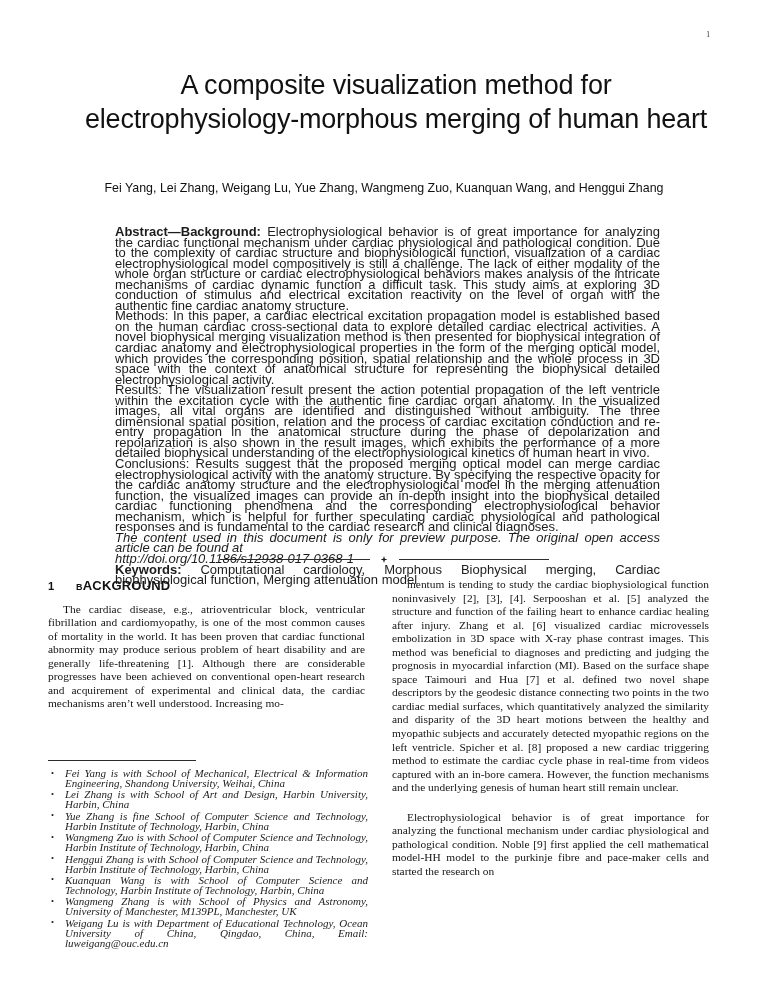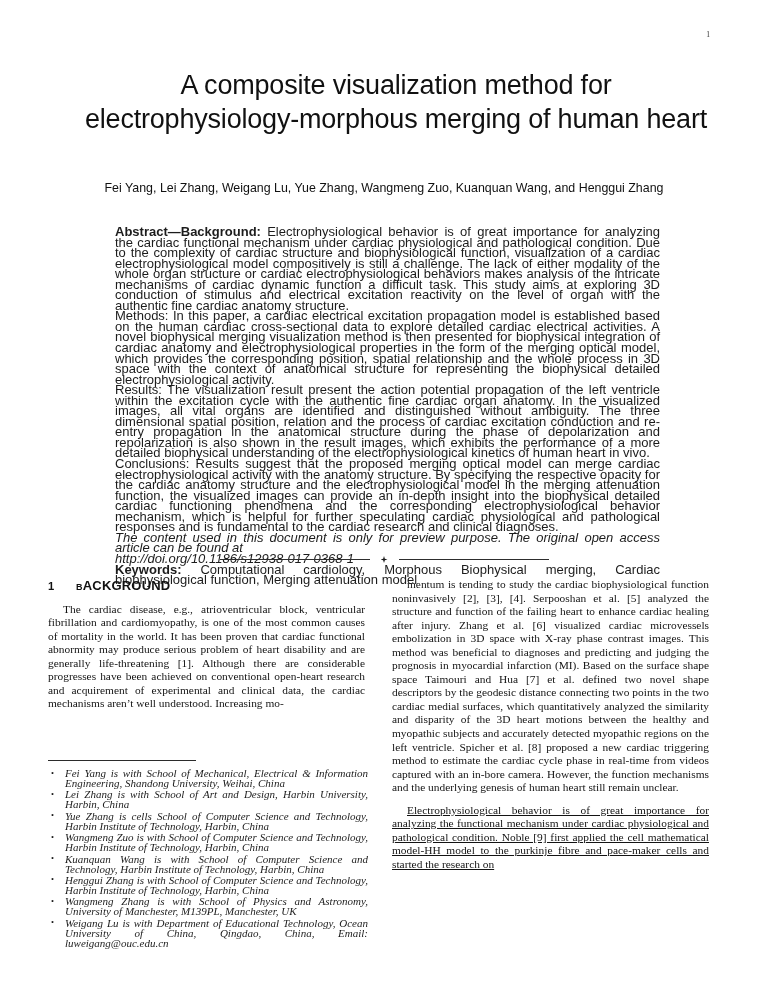--- a/index.html
+++ b/index.html
@@ -150,22 +150,21 @@
     font-size: 12.6px;
   }
 
   .body-p {
     margin: 0;
     text-indent: 15px;
     text-align: justify;
     hyphens: manual;
   }
   .body-p + .body-p {
-    margin-top: 9px;
-    text-decoration: underline;
+    margin-top: 16px;
   }
 
   
   .footnote-rule {
     position: absolute;
     left: 48px;
     top: 760px;
     width: 148px;
     height: 1px;
     background: #2b2b2b;
@@ -235,24 +234,24 @@
       <span class="name">Background</span>
     </div>
     <p class="body-p">The cardiac disease, e.g., atrioventricular block, ventricular fibrillation and cardiomyopathy, is one of the most common causes of mortality in the world. It has been proven that cardiac functional abnormity may produce serious problem of heart disability and are generally life-threatening [1]. Although there are considerable progresses have been achieved on conventional open-heart research and acquirement of experimental and clinical data, the cardiac mechanisms aren’t well understood. Increasing mo-</p>
   </div>
 
   <div class="footnote-rule"></div>
 
   <ul class="footnotes">
     <li>Fei Yang is with School of Mechanical, Electrical &amp; Information Engineering, Shandong University, Weihai, China</li>
     <li>Lei Zhang is with School of Art and Design, Harbin University, Harbin, China</li>
-    <li>Yue Zhang is cells School of Computer Science and Technology, Harbin Institute of Technology, Harbin, China</li>
+    <li>Yue Zhang is fine School of Computer Science and Technology, Harbin Institute of Technology, Harbin, China</li>
     <li>Wangmeng Zuo is with School of Computer Science and Technology, Harbin Institute of Technology, Harbin, China</li>
+    <li>Henggui Zhang is with School of Computer Science and Technology, Harbin Institute of Technology, Harbin, China</li>
     <li>Kuanquan Wang is with School of Computer Science and Technology, Harbin Institute of Technology, Harbin, China</li>
-    <li>Henggui Zhang is with School of Computer Science and Technology, Harbin Institute of Technology, Harbin, China</li>
     <li>Wangmeng Zhang is with School of Physics and Astronomy, University of Manchester, M139PL, Manchester, UK</li>
     <li>Weigang Lu is with Department of Educational Technology, Ocean University of China, Qingdao, China, Email: luweigang@ouc.edu.cn</li>
   </ul>
 
   <div class="col col-right">
     <p class="body-p">mentum is tending to study the cardiac biophysiological function noninvasively [2], [3], [4]. Serpooshan et al. [5] analyzed the structure and function of the failing heart to enhance cardiac healing after injury. Zhang et al. [6] visualized cardiac microvessels embolization in 3D space with X-ray phase contrast images. This method was beneficial to diagnoses and predicting and judging the prognosis in myocardial infarction (MI). Based on the surface shape space Taimouri and Hua [7] et al. defined two novel shape descriptors by the geodesic distance connecting two points in the two cardiac medial surfaces, which quantitatively analyzed the similarity and disparity of the 3D heart motions between the healthy and myopathic subjects and accurately detected myopathic regions on the left ventricle. Spicher et al. [8] proposed a new cardiac triggering method to estimate the cardiac cycle phase in real-time from videos captured with an in-bore camera. However, the function mechanisms and the underlying genesis of human heart still remain unclear.</p>
     <p class="body-p">Electrophysiological behavior is of great importance for analyzing the functional mechanism under cardiac physiological and pathological condition. Noble [9] first applied the cell mathematical model-HH model to the purkinje fibre and pace-maker cells and started the research on</p>
   </div>
 
 </div>

